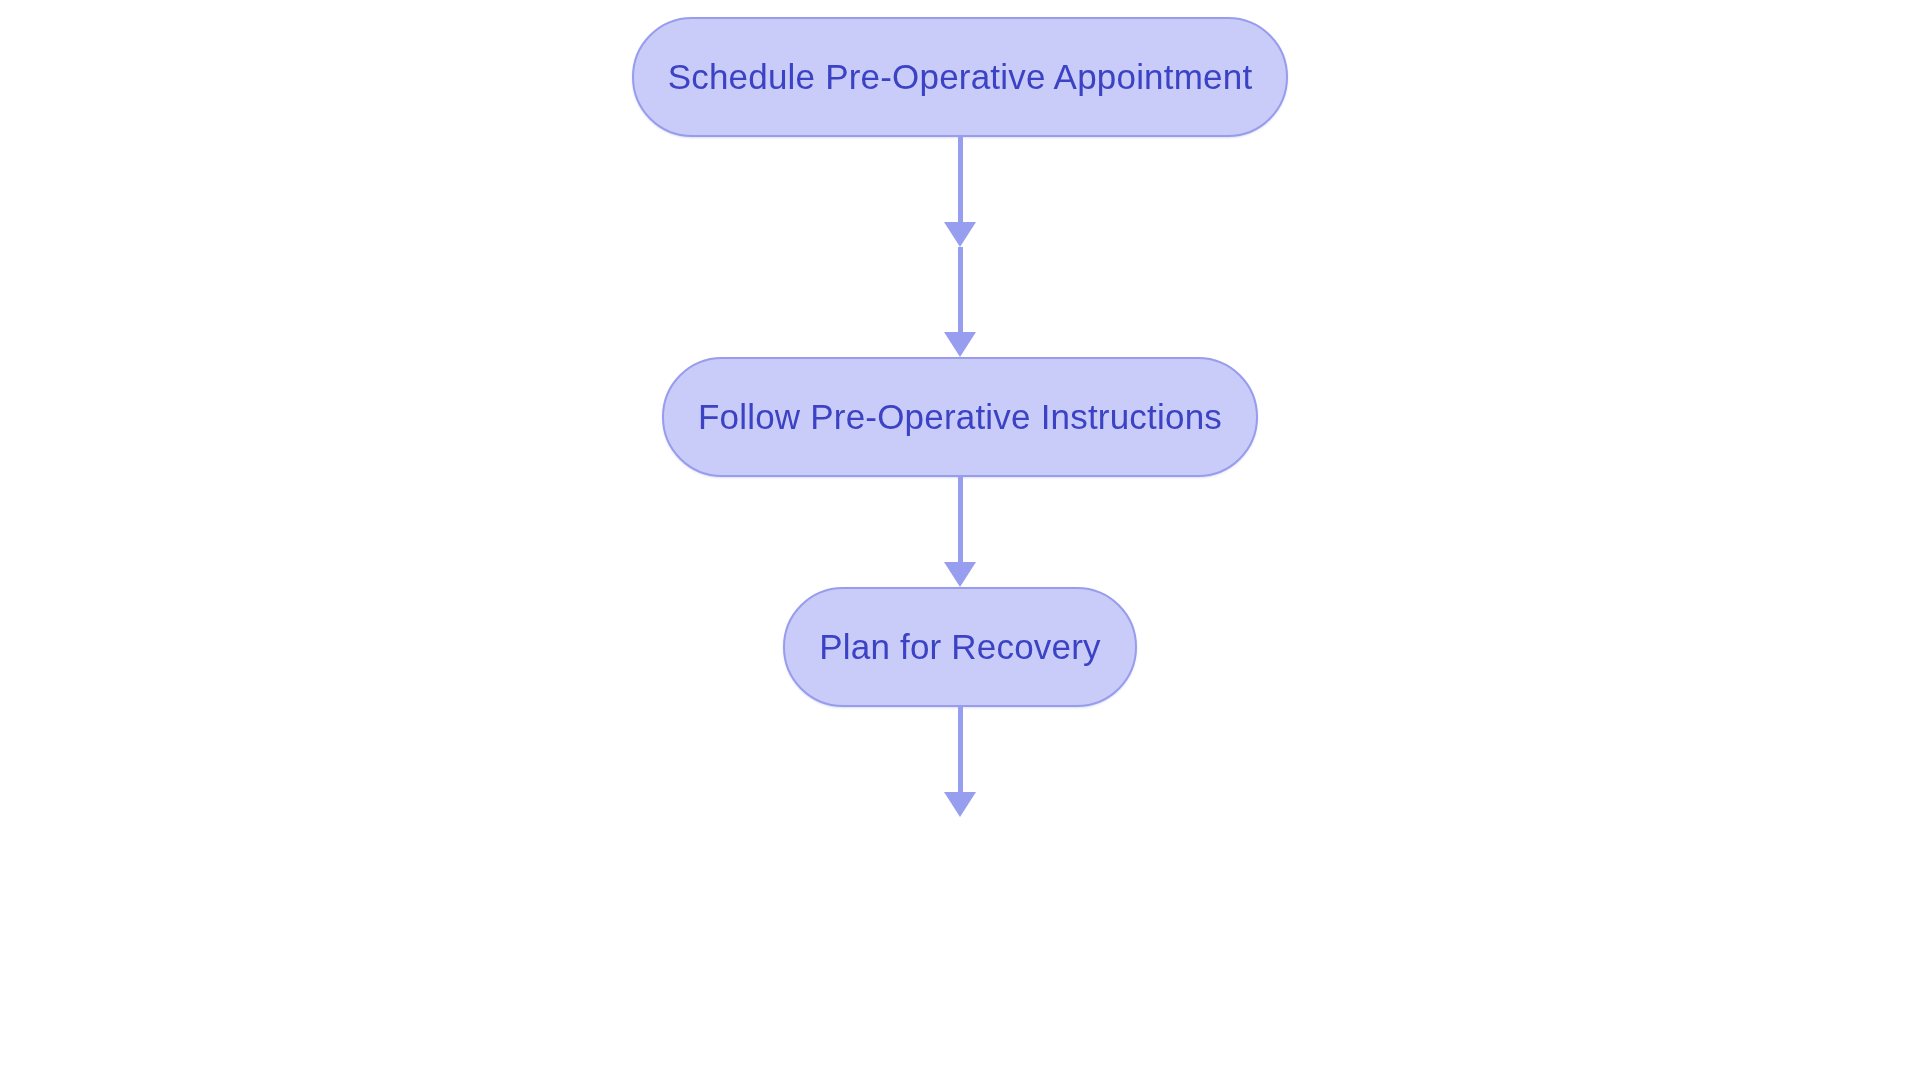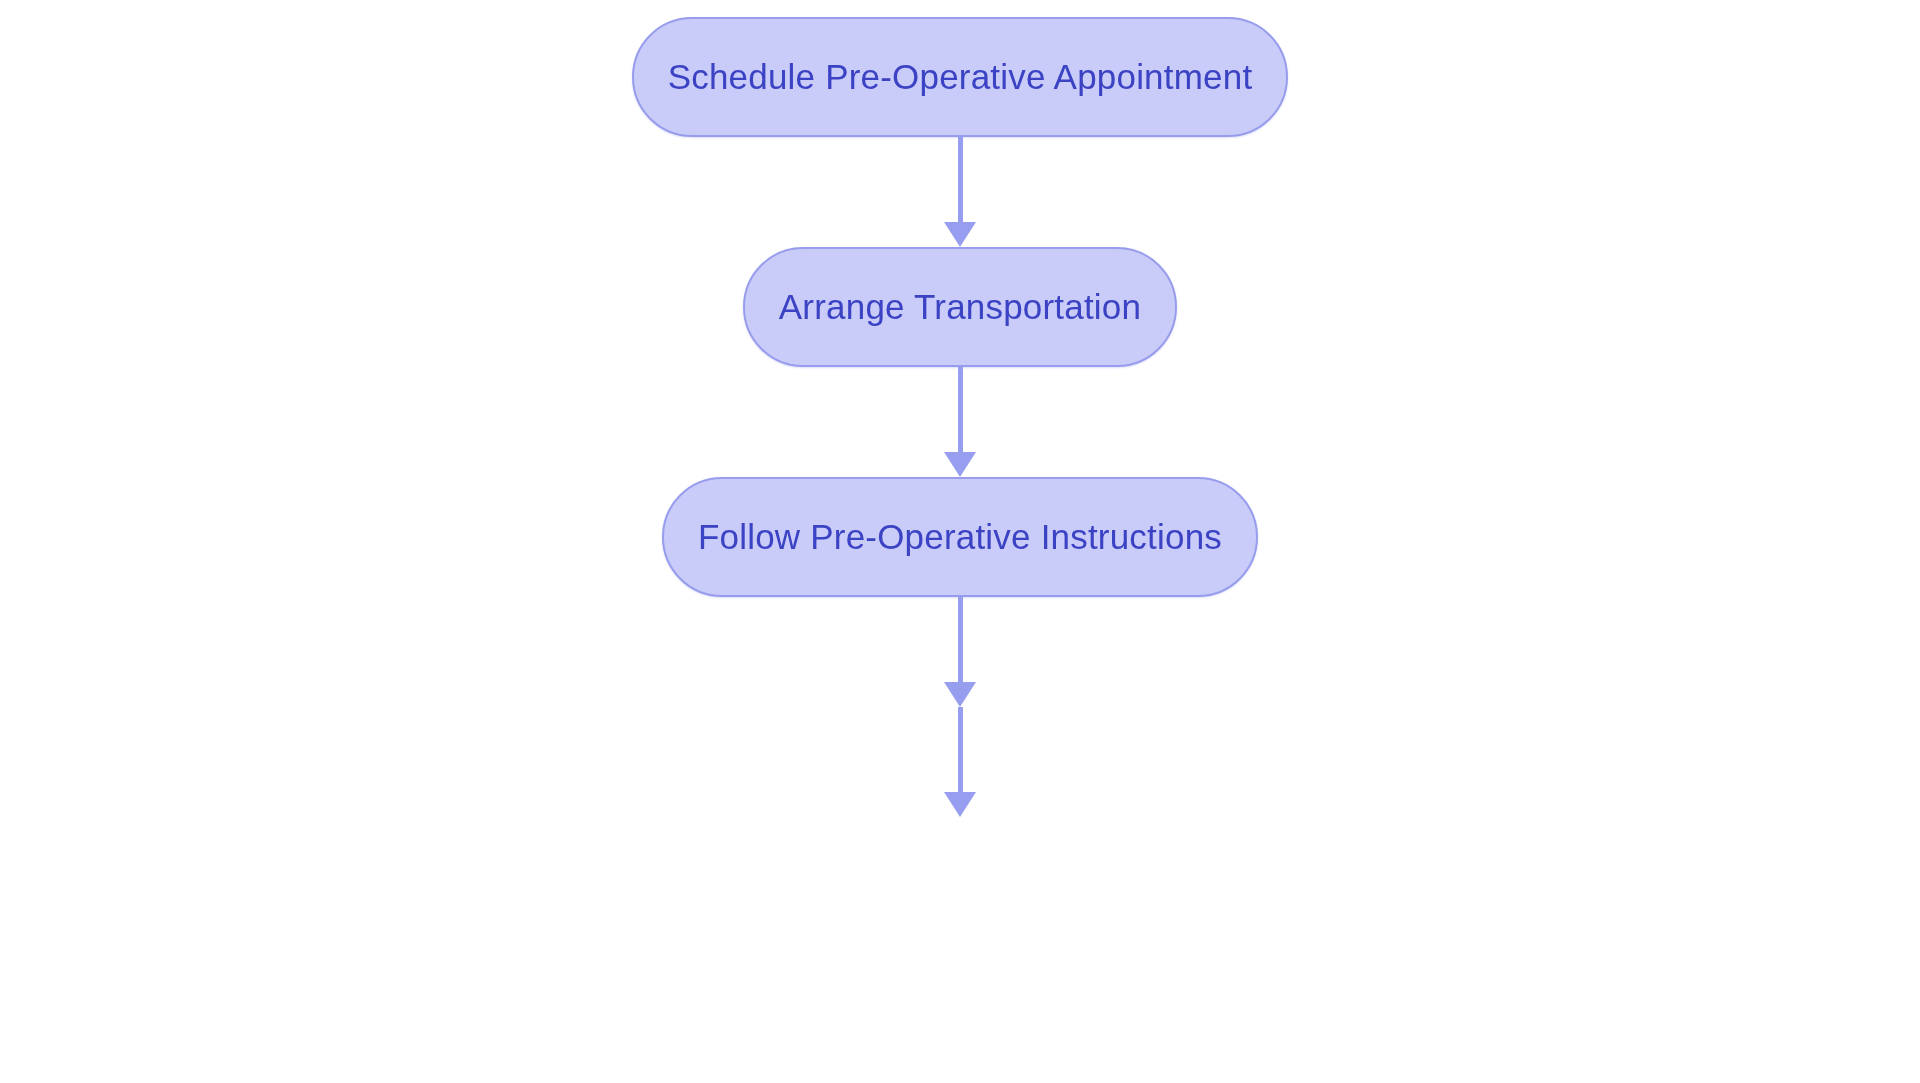--- a/index.html
+++ b/index.html
@@ -66,34 +66,34 @@
 <div class="canvas">
   <div class="flow">
 
     <div class="flow-node">Schedule Pre-Operative Appointment</div>
 
     <div class="connector">
       <div class="line"></div>
       <div class="head"></div>
     </div>
 
-    <div class="flow-node">Arrange Transportation</div>
 
     <div class="connector">
       <div class="line"></div>
       <div class="head"></div>
     </div>
 
     <div class="flow-node">Follow Pre-Operative Instructions</div>
 
     <div class="connector">
       <div class="line"></div>
       <div class="head"></div>
     </div>
 
+    <div class="flow-node">Plan for Recovery</div>
 
     <div class="connector">
       <div class="line"></div>
       <div class="head"></div>
     </div>
 
 
   </div>
 </div>
 

